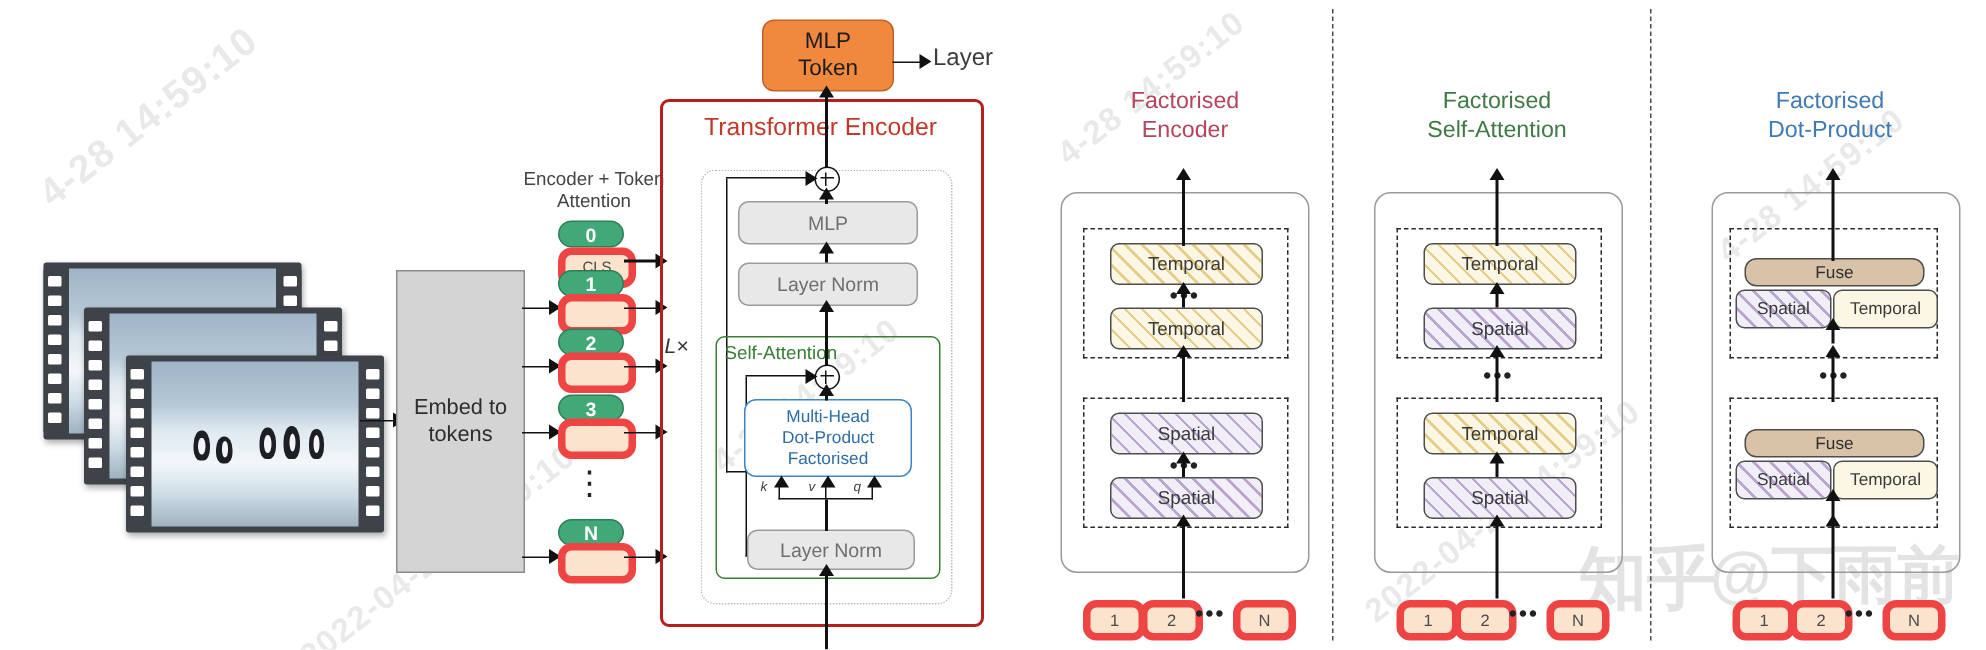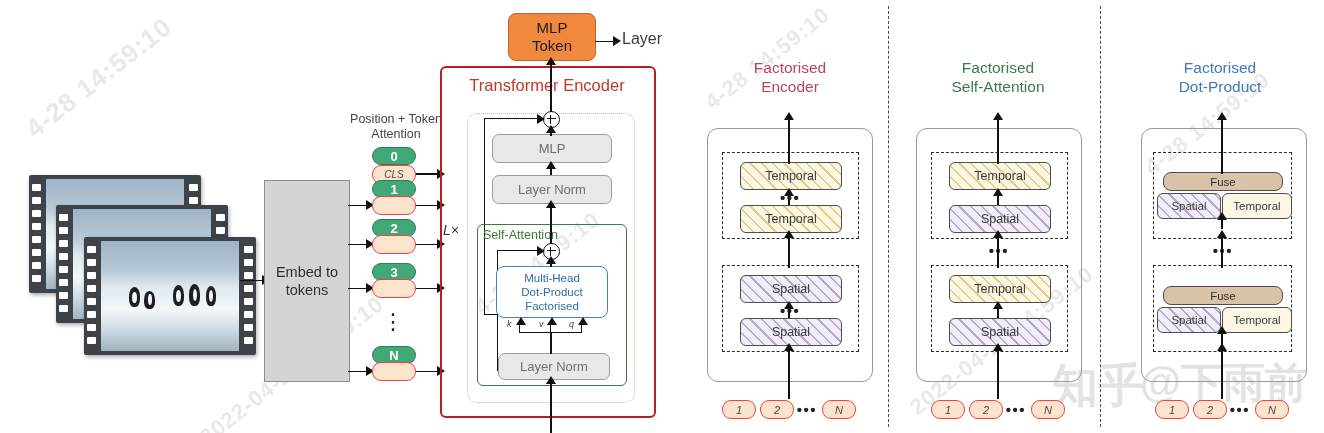--- a/index.html
+++ b/index.html
@@ -24,21 +24,21 @@
         background:linear-gradient(180deg,#9fb4c6 0%,#b6c8d6 26%,#dfe9ef 42%,#f3f7f9 62%,#cfdde6 80%,#9fb2c0 100%);}
   .peng{position:absolute;background:#1c2026;border-radius:48% 48% 40% 40%;}
   .peng::after{content:"";position:absolute;left:34%;top:22%;width:40%;height:58%;
         background:#f2f4f5;border-radius:50%;}
 
   
   .greybox{background:#d4d4d4;border:1px solid #8c8c8c;}
   .roundgrey{background:#e8e8e8;border:1px solid #9b9b9b;border-radius:7px;color:#6f6f6f;}
   .tokgreen{background:#41a878;border:1px solid #2f7d58;border-radius:9px;color:#ffffff;
         font-size:13px;font-weight:600;}
-  .tokpeach{background:#fbe3ce;border:1px solid #ef4444;border-radius:9px;color:#4a4a4a;font-size:10px;font-style:italic;}
+  .tokpeach{background:#fbe3ce;border:5px solid #ef4444;border-radius:9px;color:#4a4a4a;font-size:10px;}
   .arrow-line{position:absolute;background:#111;}
   .ah-up{position:absolute;width:0;height:0;border-left:5px solid transparent;
         border-right:5px solid transparent;border-bottom:8px solid #111;}
   .ah-right{position:absolute;width:0;height:0;border-top:5px solid transparent;
         border-bottom:5px solid transparent;border-left:8px solid #111;}
   .plus{position:absolute;width:15px;height:15px;border:1.4px solid #111;border-radius:50%;
         background:#fff;}
   .plus::before,.plus::after{content:"";position:absolute;background:#111;}
   .plus::before{left:3px;top:6px;width:9px;height:1.4px;}
   .plus::after{top:3px;left:6px;height:9px;width:1.4px;}
@@ -158,21 +158,21 @@
 
 <div class="arrow-line" style="left:240px;top:279.5px;width:24px;height:1.6px;"></div>
 <div class="ah-right" style="left:262px;top:275px;"></div>
 
 <div class="greybox abs ctr" style="left:264px;top:180px;width:84px;height:200px;flex-direction:column;font-size:14.5px;color:#2e2e2e;line-height:18px;">
   <span>Embed to</span>
   <span>tokens</span>
 </div>
 
 <div class="abs" style="left:336px;top:112px;width:120px;text-align:center;font-size:12.5px;line-height:15px;color:#444;">
-  <div>Position + Token</div>
+  <div>Encoder + Token</div>
   <div>Attention</div>
 </div>
 
 <div class="tokgreen abs ctr" style="left:372px;top:147px;width:42px;height:16px;">0</div>
 <div class="tokpeach abs ctr" style="left:372px;top:165px;width:42px;height:17px;">CLS</div>
 <div class="arrow-line" style="left:416px;top:173px;width:24px;height:1.6px;"></div>
 <div class="ah-right" style="left:437px;top:168.5px;"></div>
 
 <div class="arrow-line" style="left:348px;top:204.5px;width:24px;height:1.6px;"></div>
 <div class="ah-right" style="left:366px;top:200px;"></div>

